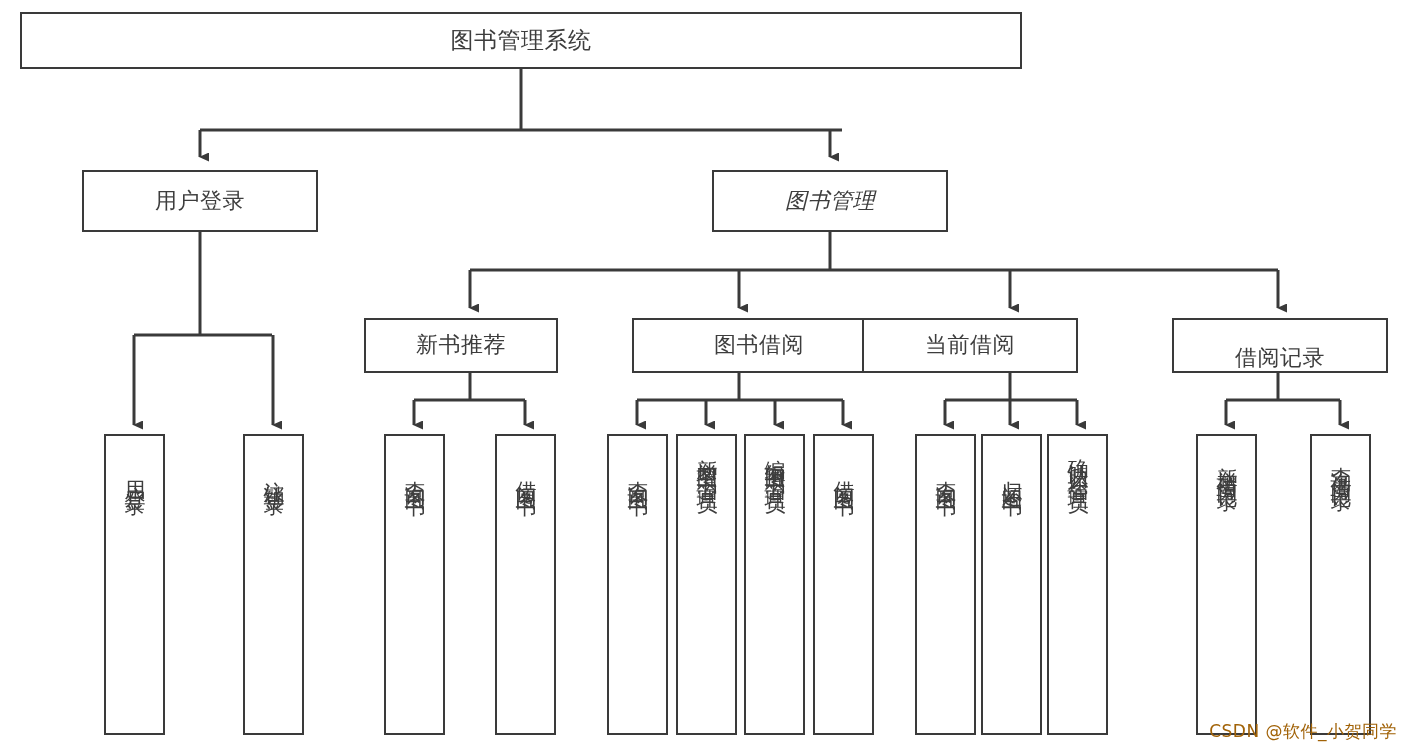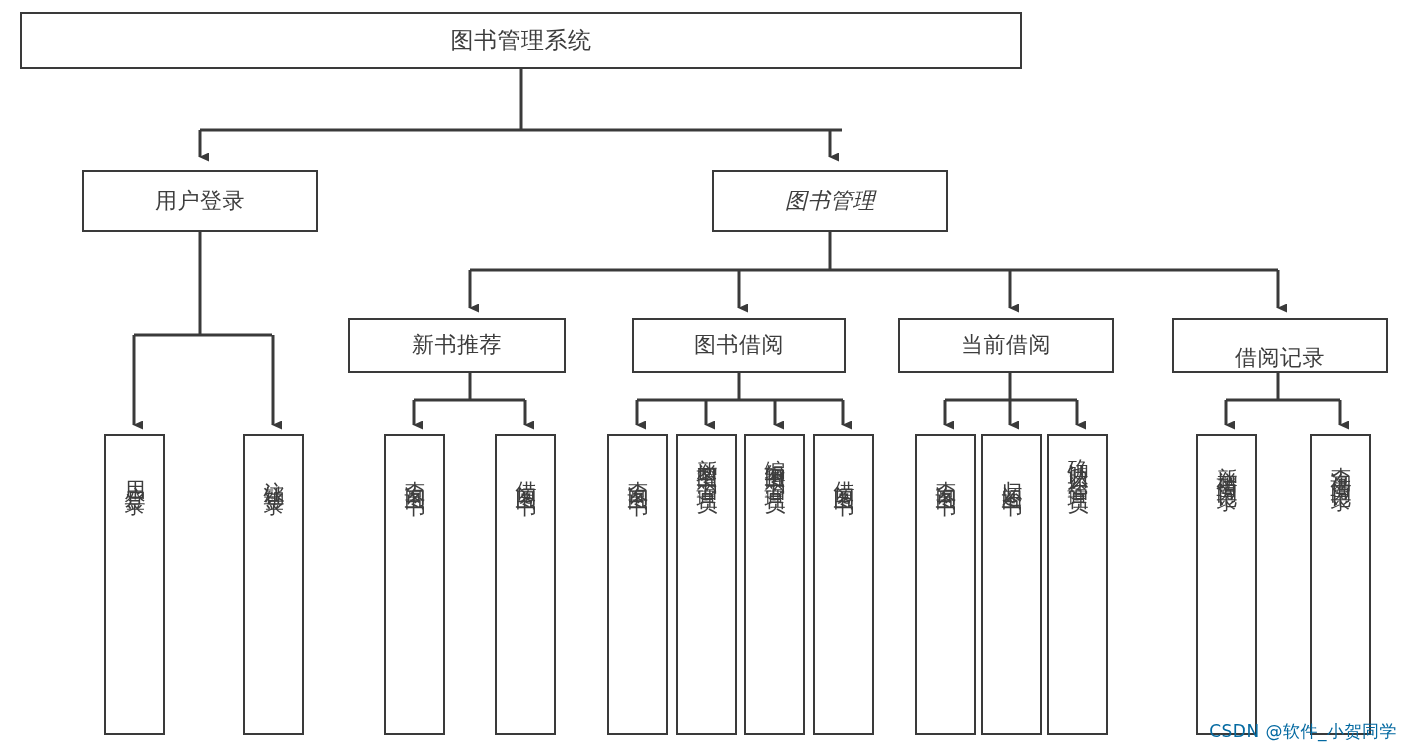--- a/index.html
+++ b/index.html
@@ -58,21 +58,21 @@
     letter-spacing: 5px;
     line-height: 1;
     white-space: nowrap;
     color: #3d3d3d;
   }
   .watermark {
     position: absolute;
     right: 8px;
     bottom: 4px;
     font-size: 17px;
-    color: #0369a1;
+    color: #a16207;
     letter-spacing: 0.5px;
     white-space: nowrap;
     pointer-events: none;
   }
 </style>
 </head>
 <body>
 
 <div id="diagram-root">
 
@@ -130,27 +130,27 @@
     <span>图书管理系统</span>
   </div>
 
   <div class="node-box horizontal" style="left:82px; top:170px; width:236px; height:62px;">
     <span>用户登录</span>
   </div>
   <div class="node-box horizontal" style="left:712px; top:170px; width:236px; height:62px;font-style:italic;">
     <span>图书管理</span>
   </div>
 
-  <div class="node-box horizontal" style="left:348px; top:318px; width:218px; height:55px;">
+  <div class="node-box horizontal" style="left:364px; top:318px; width:194px; height:55px;">
     <span>新书推荐</span>
   </div>
-  <div class="node-box horizontal" style="left:632px; top:318px; width:214px; height:55px;">
+  <div class="node-box horizontal" style="left:632px; top:318px; width:254px; height:55px;">
     <span>图书借阅</span>
   </div>
-  <div class="node-box horizontal" style="left:898px; top:318px; width:216px; height:55px;">
+  <div class="node-box horizontal" style="left:862px; top:318px; width:216px; height:55px;">
     <span>当前借阅</span>
   </div>
   <div class="node-box horizontal" style="left:1172px; top:318px; width:216px; height:55px;align-items:flex-end;">
     <span>借阅记录</span>
   </div>
 
   <div class="node-box vertical" style="left:104px; top:434px; width:61px; height:301px;">
     <span class="vtext">用户登录</span>
   </div>
   <div class="node-box vertical" style="left:243px; top:434px; width:61px; height:301px;">

